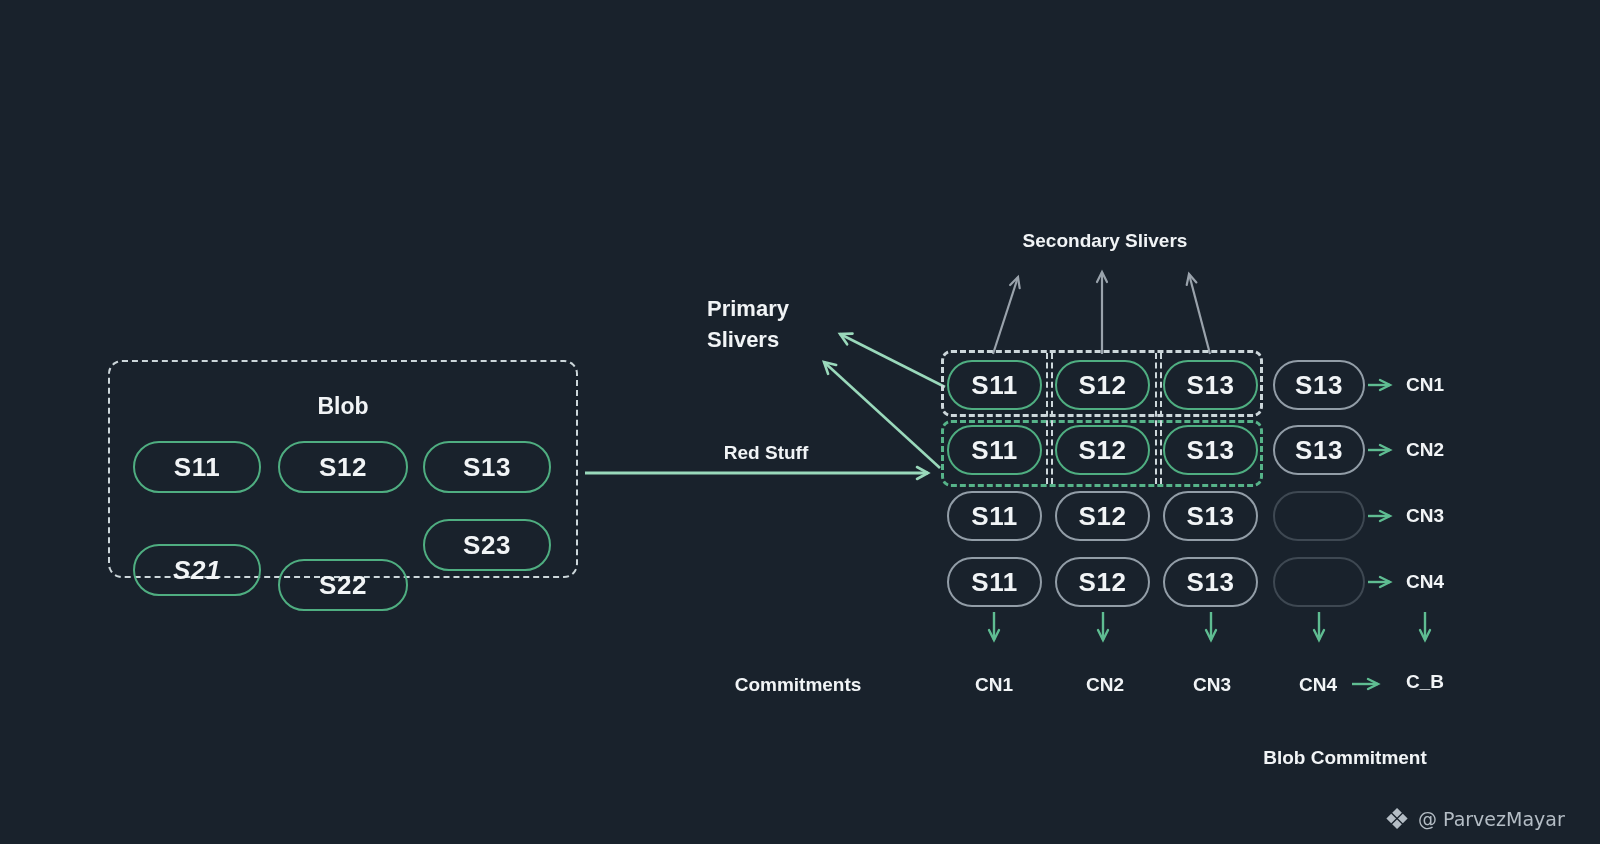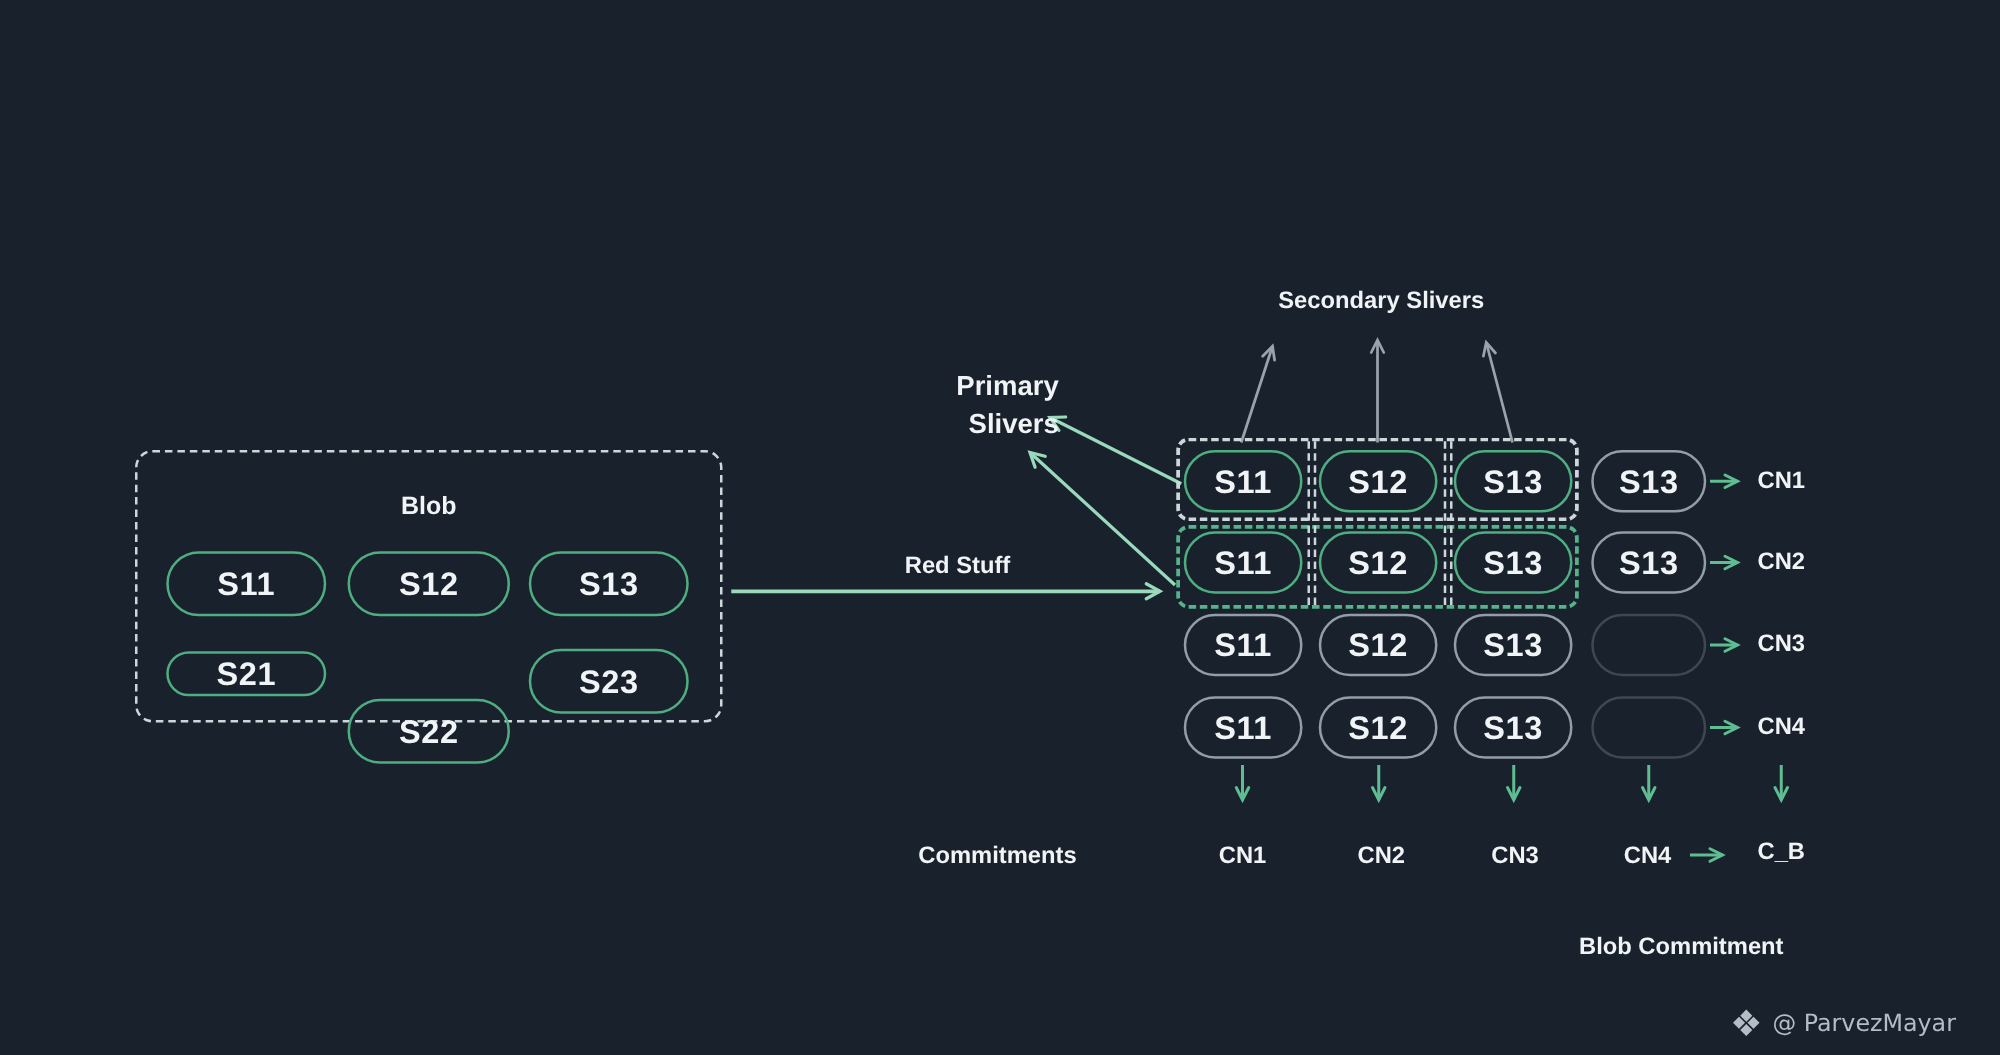--- a/index.html
+++ b/index.html
@@ -35,21 +35,21 @@
   #grid-row2-dash{
     left:941px;top:420px;width:322px;height:67px;
     border:3px dashed var(--green_dash,#56b389);border-radius:10px;
   }
   .vdiv{
     position:absolute;top:353px;height:131px;width:0;z-index:1;
     border-left:2px dashed var(--dashed_white,#cdd7db);
   }
   #primary-label{
     position:absolute;z-index:3;left:777px;top:324px;transform:translate(-50%,-50%);
-    width:140px;text-align:right;font-weight:700;font-size:22px;line-height:1.42;
+    width:140px;text-align:left;font-weight:700;font-size:22px;line-height:1.42;
   }
   #watermark{
     position:absolute;z-index:3;left:1384px;top:803px;height:32px;
     display:flex;align-items:center;gap:8px;color:var(--watermark,#b4bdc5);
   }
   #watermark .wicon{font-family:"DejaVu Sans",sans-serif;font-size:29px;line-height:1;}
   #watermark .wtext{font-family:"DejaVu Sans",sans-serif;font-size:19px;}
 </style>
 </head>
 <body>
@@ -98,26 +98,26 @@
       <line x1="1319" y1="612" x2="1319" y2="640" marker-end="url(#ag)"></line>
       <line x1="1425" y1="612" x2="1425" y2="640" marker-end="url(#ag)"></line>
     </g>
 
     <g stroke="#5fbd92" stroke-width="2.4">
       <line x1="1352" y1="684" x2="1378" y2="684" marker-end="url(#ag)"></line>
     </g>
   </svg>
 
   <div class="dashedrect" id="blob-box"></div>
-  <div class="lbl" style="left:343px;top:406px;font-size:20px;">Blob</div>
+  <div class="lbl" style="left:343px;top:406px;font-size:23px;">Blob</div>
 
   <div class="pill green" style="left:133px;top:441px;width:128px;height:52px;">S11</div>
   <div class="pill green" style="left:278px;top:441px;width:130px;height:52px;">S12</div>
   <div class="pill green" style="left:423px;top:441px;width:128px;height:52px;">S13</div>
-  <div class="pill green" style="left:133px;top:521px;width:128px;height:36px;">S21</div>
+  <div class="pill green" style="left:133px;top:544px;width:128px;height:52px;font-style:italic;">S21</div>
   <div class="pill green" style="left:278px;top:519px;width:130px;height:52px;margin-top:40px;">S22</div>
   <div class="pill green" style="left:423px;top:519px;width:128px;height:52px;">S23</div>
 
   <div class="lbl" style="left:766px;top:453px;">Red Stuff</div>
   <div id="primary-label">Primary Slivers</div>
   <div class="lbl" style="left:1105px;top:241px;">Secondary Slivers</div>
 
   <div class="dashedrect" id="grid-row1-dash"></div>
   <div class="dashedrect" id="grid-row2-dash"></div>
   <div class="vdiv" style="left:1046px;"></div>

